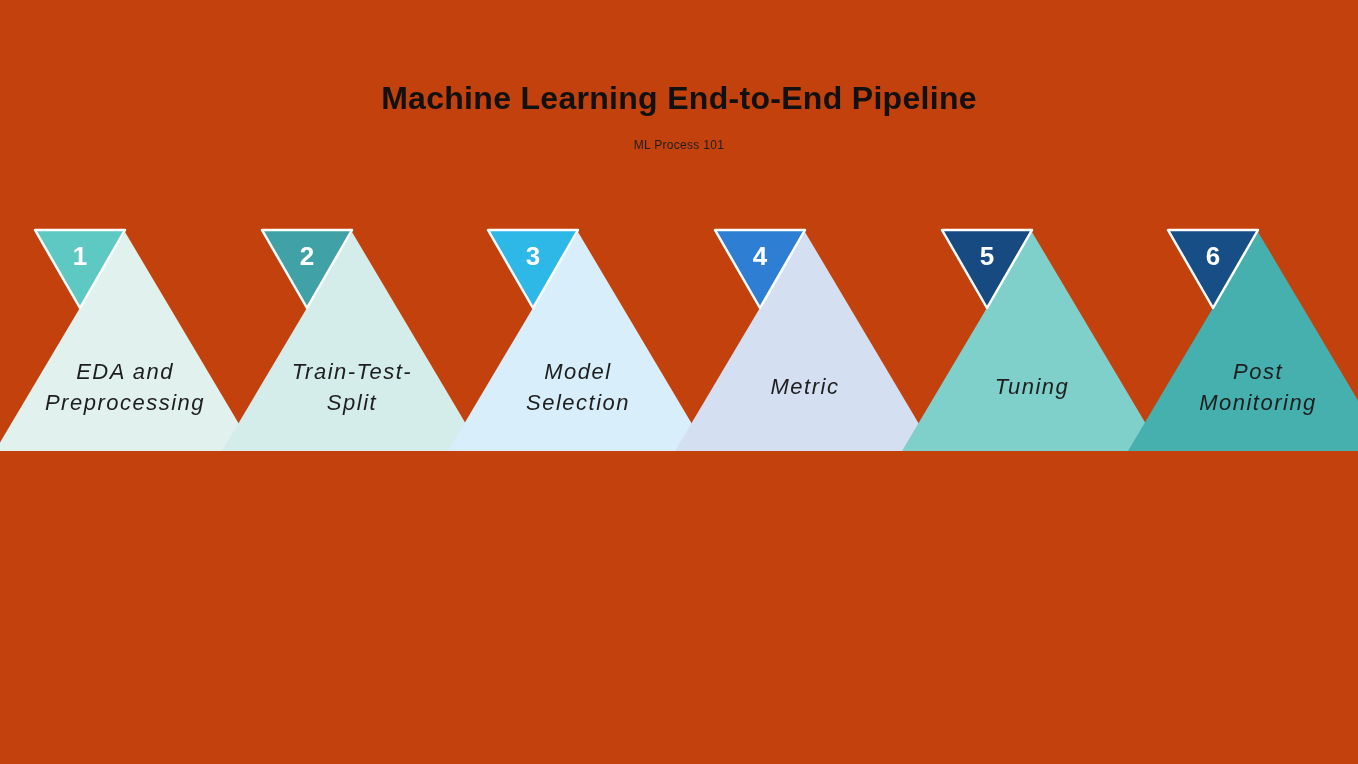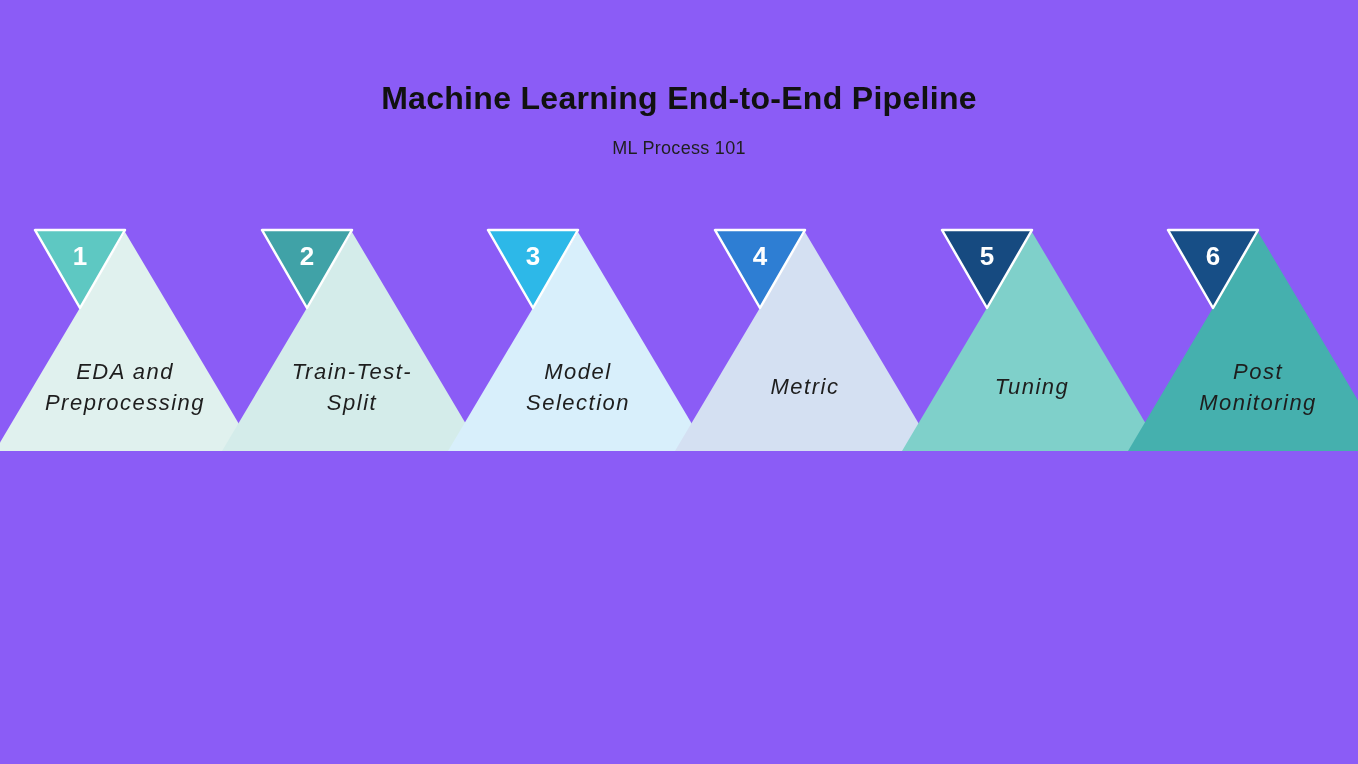--- a/index.html
+++ b/index.html
@@ -5,41 +5,41 @@
   html, body {
     margin: 0;
     padding: 0;
     background: #ffffff;
     font-family: "Liberation Sans", sans-serif;
   }
   .canvas {
     position: relative;
     width: 1358px;
     height: 764px;
-    background: #8b5cf6;
+    background: #c2410c;
     overflow: hidden;
   }
   .header {
     position: absolute;
     top: 82px;
     left: 0;
     width: 1358px;
     text-align: center;
   }
   .title {
     margin: 0;
     font-size: 32px;
     font-weight: bold;
     color: #111111;
     letter-spacing: 0.3px;
     line-height: 1.0;
   }
   .subtitle {
     margin: 24px 0 0 0;
-    font-size: 18px;
+    font-size: 12px;
     font-weight: normal;
     color: #1f1f1f;
     letter-spacing: 0.3px;
   }
   svg.diagram {
     position: absolute;
     top: 0;
     left: 0;
   }
   .stage-big {

